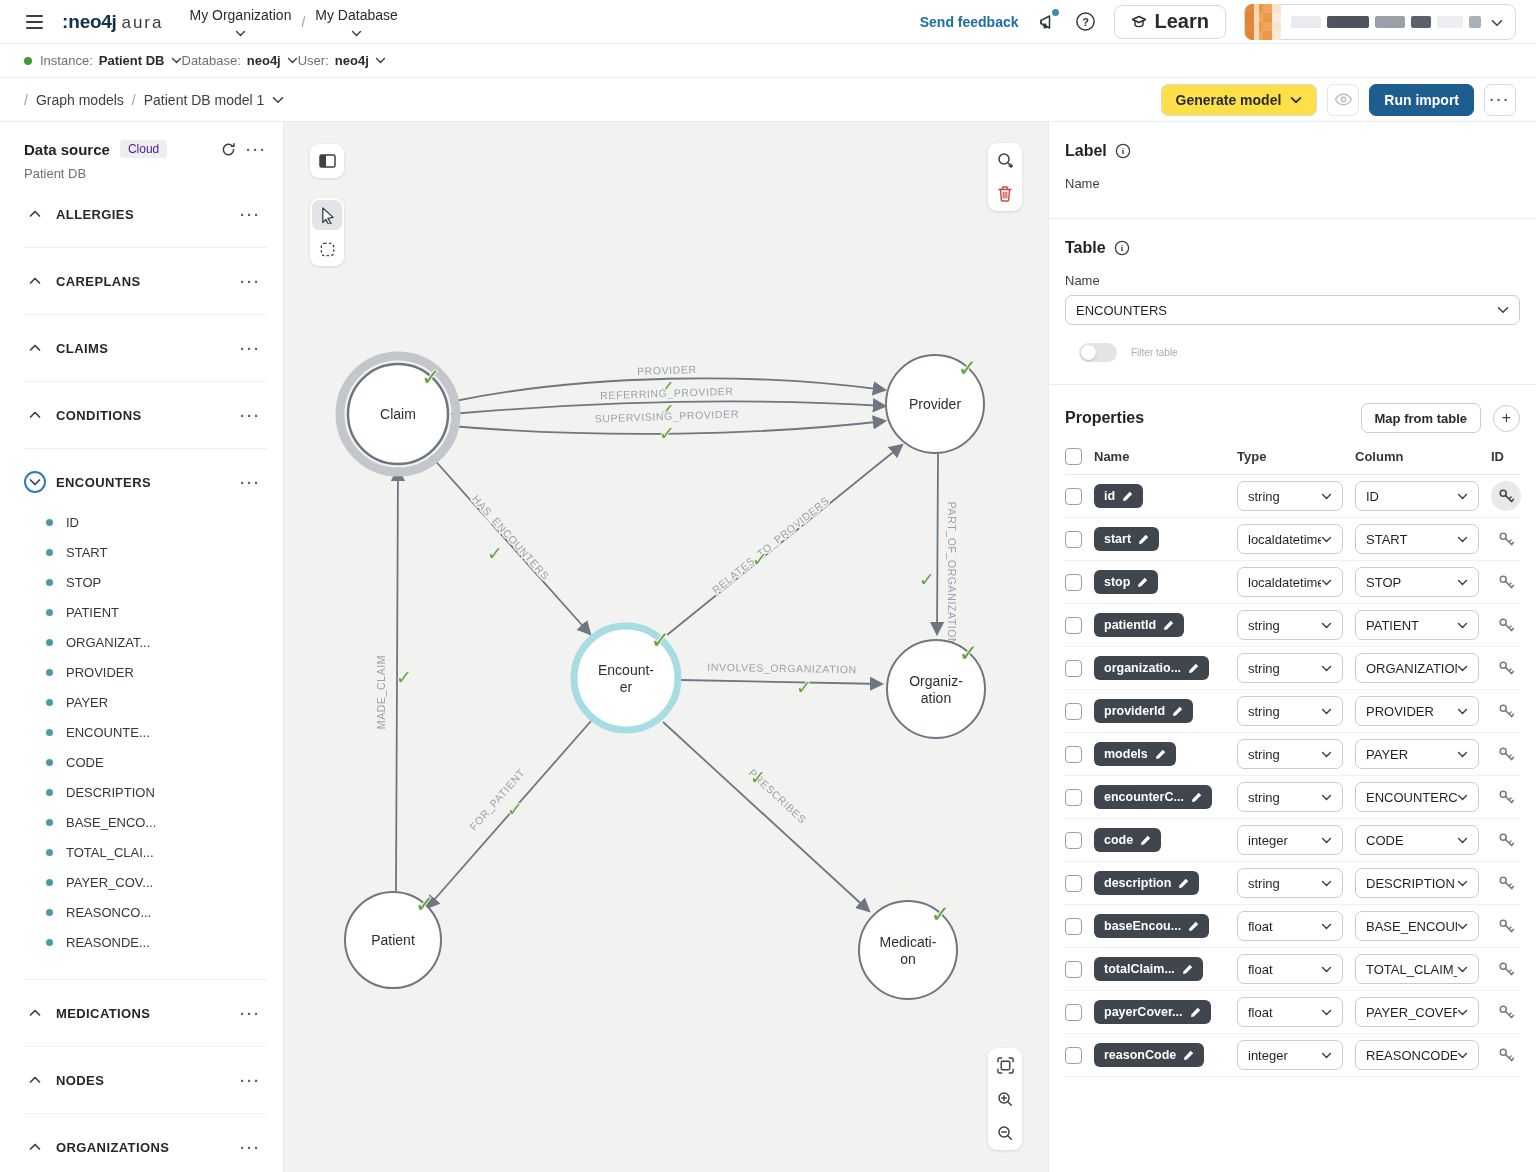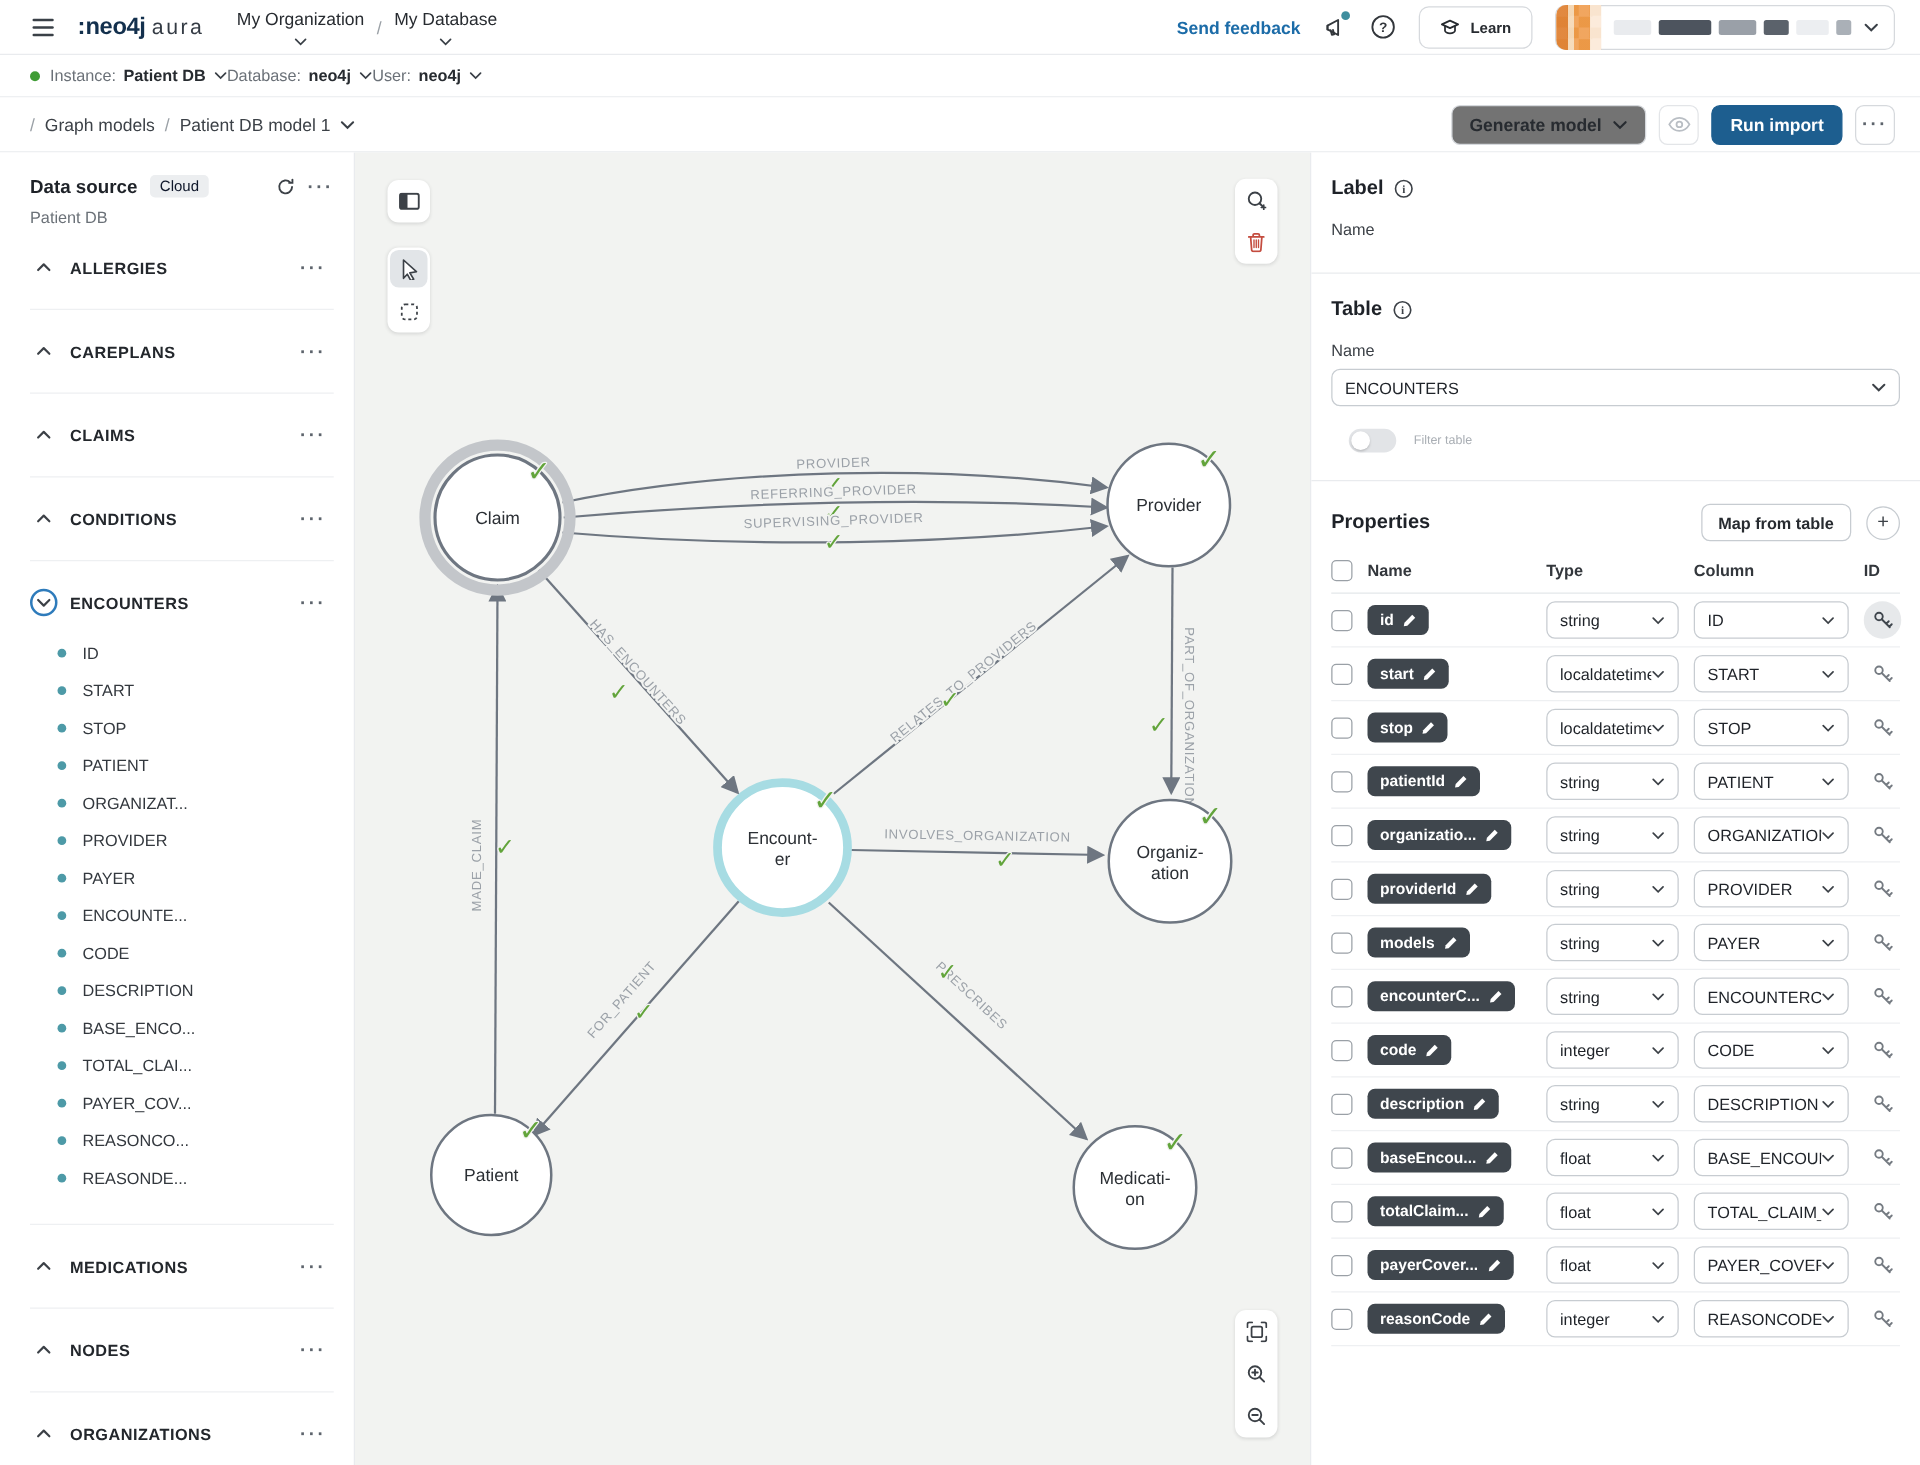--- a/index.html
+++ b/index.html
@@ -21,21 +21,21 @@
   .logo{display:flex;align-items:baseline;margin-left:14px;margin-right:26px;}
   .logo .dots{color:#13304d;font-weight:bold;font-size:19px;letter-spacing:-1px;margin-right:1px;}
   .logo .brand{font-weight:bold;font-size:19px;color:#13304d;letter-spacing:-0.3px;}
   .logo .suffix{font-size:17px;color:#343b44;margin-left:5px;letter-spacing:2px;}
   .nav-chip{display:flex;align-items:center;gap:7px;font-size:14px;color:#272b30;cursor:pointer;flex-direction:column;}
   .nav-sep{color:#9aa0a6;margin:0 10px;font-size:14px;}
   .topbar-right{margin-left:auto;display:flex;align-items:center;gap:18px;}
   .feedback-link{color:var(--accent);font-weight:bold;font-size:14px;text-decoration:none;}
   .bell-wrap{position:relative;}
   .notif-dot{position:absolute;top:-3px;right:-2px;width:7px;height:7px;border-radius:50%;background:#3e8e9e;}
-  .learn-btn{display:flex;align-items:center;gap:8px;height:34px;padding:0 16px;border:1px solid var(--border);border-radius:8px;background:#fff;font-size:12px;font-weight:600;color:#272b30;cursor:pointer;}
+  .learn-btn{display:flex;align-items:center;gap:8px;height:34px;padding:0 16px;border:1px solid var(--border);border-radius:8px;background:#fff;font-size:20px;font-weight:600;color:#272b30;cursor:pointer;}
   .account-chip{display:flex;align-items:center;gap:10px;height:36px;padding:0 12px 0 0;border:1px solid var(--border);border-radius:8px;background:#fff;cursor:pointer;min-width:246px;}
   .avatar{width:36px;height:36px;border-radius:8px 0 0 8px;background:
     repeating-conic-gradient(#e8953f 0 25%, #f3b071 0 50%) 0 0/18px 18px;
     position:relative;overflow:hidden;}
   .avatar::after{content:"";position:absolute;inset:0;background:
     linear-gradient(90deg, rgba(221,127,51,.8) 0 9px, rgba(246,227,201,.85) 9px 14px, rgba(239,156,78,.5) 14px 27px, rgba(255,255,255,.75) 27px 36px);}
   .redacted{display:flex;align-items:center;gap:6px;}
   .redacted i{display:block;height:12px;border-radius:2px;}
   .rb1{width:30px;background:#e9ebee;} .rb2{width:42px;background:#4d545e;}
   .rb3{width:30px;background:#9aa0a8;} .rb4{width:20px;background:#5b626b;}
@@ -45,33 +45,33 @@
   .contextbar{height:34px;flex:0 0 34px;display:flex;align-items:center;padding:0 24px;border-bottom:1px solid var(--divider);font-size:13px;background:#fff;}
   .ctx{display:flex;align-items:center;gap:6px;cursor:pointer;color:var(--muted);}
   .ctx b{color:#272b30;font-weight:bold;}
   .status-dot{width:8px;height:8px;border-radius:50%;background:#3f9c35;margin-right:2px;}
 
   
   .actionbar{height:44px;flex:0 0 44px;display:flex;align-items:center;padding:0 20px 0 24px;border-bottom:1px solid var(--divider);background:#fff;}
   .breadcrumb{display:flex;align-items:center;gap:8px;font-size:14px;color:#3c4147;cursor:pointer;}
   .breadcrumb .slash{color:#9aa0a6;}
   .action-right{margin-left:auto;display:flex;align-items:center;gap:10px;}
-  .btn{display:inline-flex;align-items:center;gap:9px;height:32px;padding:0 14px;border-radius:7px;border:1px solid var(--border);background:#737373;font-size:14px;font-weight:600;color:#272b30;cursor:pointer;}
+  .btn{display:inline-flex;align-items:center;gap:9px;height:32px;padding:0 14px;border-radius:7px;border:1px solid var(--border);background:#fde047;font-size:14px;font-weight:600;color:#272b30;cursor:pointer;}
   .btn-primary{background:var(--btn-blue);border-color:var(--btn-blue);color:#fff;font-weight:bold;}
   .sq-btn{width:32px;height:32px;display:inline-flex;align-items:center;justify-content:center;border:1px solid #e3e5e8;border-radius:7px;background:#fff;cursor:pointer;}
   .kebab{color:#5d646c;font-weight:bold;letter-spacing:2px;font-size:15px;}
 
   
   .body{flex:1;display:flex;min-height:0;}
 
   
   .sidebar{width:284px;flex:0 0 284px;border-right:1px solid var(--divider);background:#fff;overflow:hidden;padding:18px 16px 0 24px;}
   .src-head{display:flex;align-items:center;gap:10px;}
   .src-title{font-size:15px;font-weight:bold;color:#1e2228;}
-  .badge{font-size:12px;color:#0f172a;background:#eceef0;border-radius:4px;padding:2px 8px;}
+  .badge{font-size:12px;color:#4c1d95;background:#eceef0;border-radius:4px;padding:2px 8px;}
   .src-head .spacer{flex:1;}
   .src-sub{font-size:13px;color:var(--muted);margin-top:8px;}
   .src-section{border-bottom:1px solid #eef0f2;padding:22px 0;}
   .src-section:last-child{border-bottom:none;}
   .sec-row{display:flex;align-items:center;gap:10px;}
   .chev-btn{width:22px;height:22px;display:inline-flex;align-items:center;justify-content:center;background:none;border:none;cursor:pointer;border-radius:50%;}
   .chev-btn.ring{border:2px solid #2e7bbb;}
   .sec-label{font-size:13px;font-weight:bold;letter-spacing:.4px;color:#23272c;}
   .sec-row .kebab{margin-left:auto;margin-right:6px;cursor:pointer;}
   .fields{margin:14px 0 0 22px;display:flex;flex-direction:column;}

